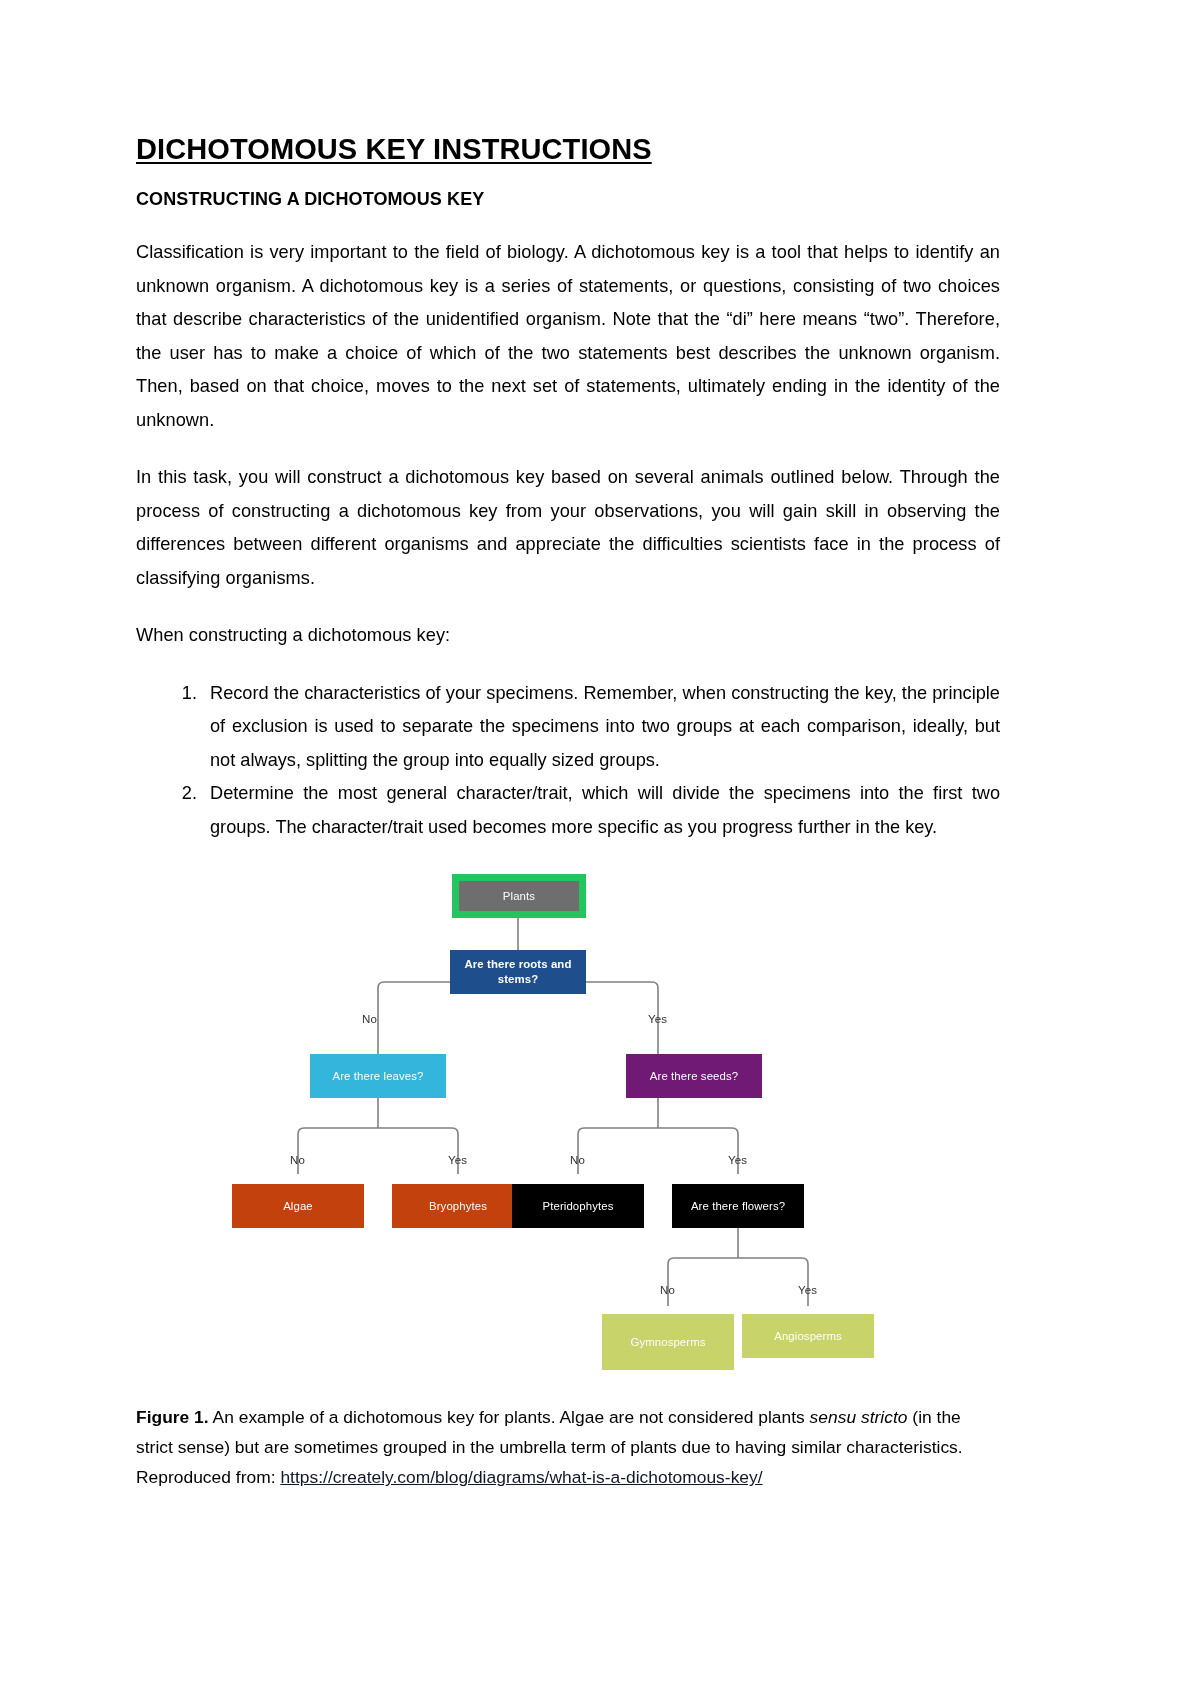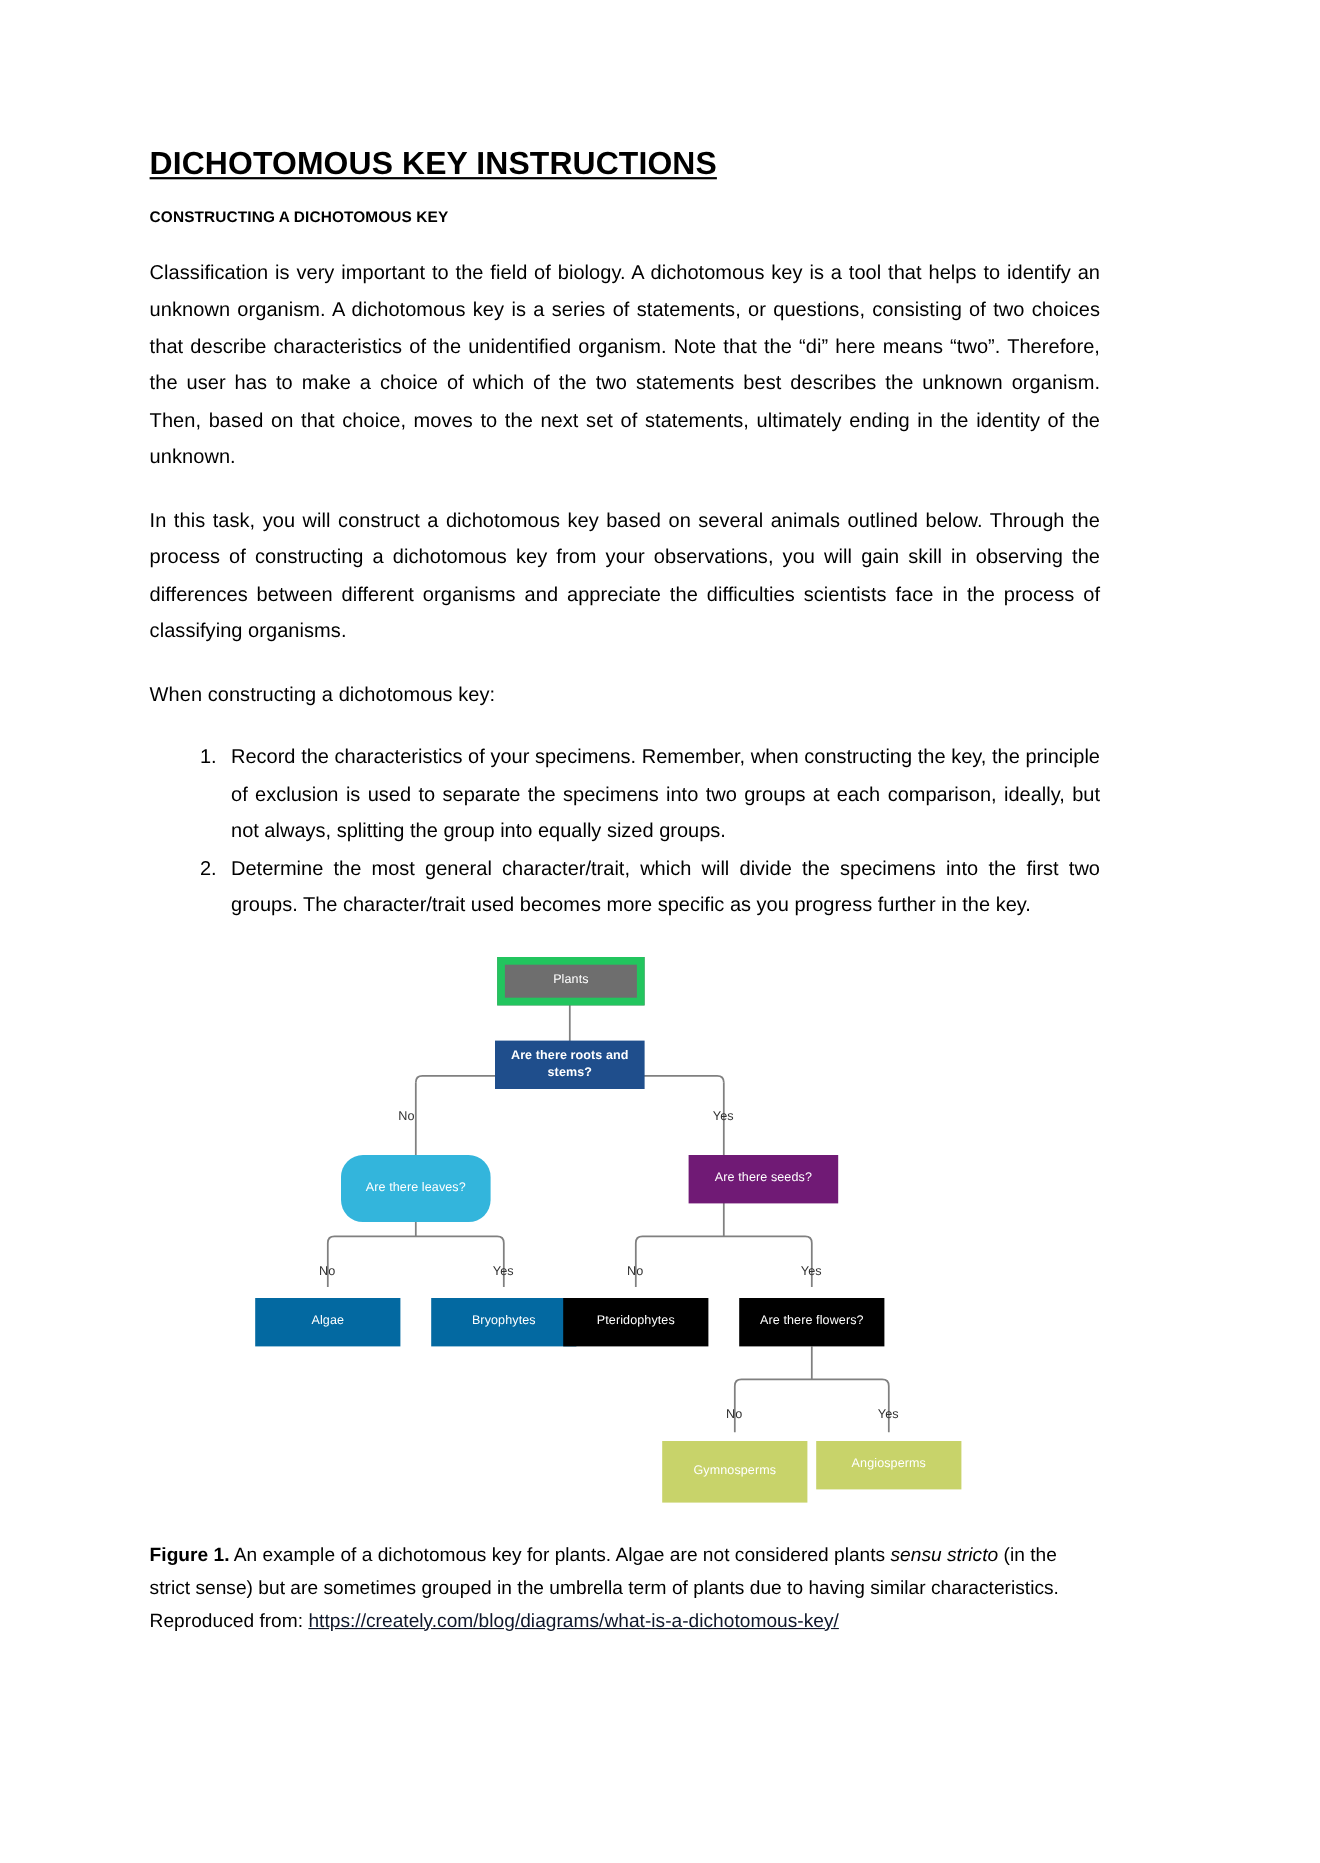--- a/index.html
+++ b/index.html
@@ -26,21 +26,21 @@
   h1.doc-title {
     font-size: 29px;
     font-weight: bold;
     letter-spacing: 0.1px;
     margin: 0 0 22px 0;
     text-decoration: underline;
     text-underline-offset: 3px;
     line-height: 1.2;
   }
   h2.doc-subtitle {
-    font-size: 14px;
+    font-size: 18px;
     font-weight: bold;
     margin: 0 0 26px 0;
     line-height: 1.2;
     letter-spacing: 0.1px;
   }
   p.body-text {
     font-size: 18.2px;
     line-height: 33.5px;
     text-align: justify;
     margin: 0 0 24px 0;
@@ -79,21 +79,21 @@
     color: #ffffff;
     font-size: 11.4px;
     line-height: 15px;
     letter-spacing: 0.1px;
     padding: 2px 4px;
   }
   .node-root     { background: #6E6E6E; border: 7px solid #22c55e; }
   .node-question { background: #1F4E8C; }
   .node-blue     { background: #33B5DC; }
   .node-green    { background: #701a75; margin-left: 36px; }
-  .node-lightblue{ background: #0369a1; }
+  .node-lightblue{ background: #c2410c; }
   .node-lightgreen{ background: #000000; }
   .node-olive    { background: #C8D36A; }
 
   .edge-label {
     position: absolute;
     font-size: 11.5px;
     color: #333333;
     letter-spacing: 0.1px;
     white-space: nowrap;
   }
@@ -169,21 +169,21 @@
       <span>Plants</span>
     </div>
 
     <div class="node node-question" style="left:330px; top:92px; width:136px; height:44px;font-weight:bold;">
       <span>Are there roots and stems?</span>
     </div>
 
     <span class="edge-label" style="left:242px; top:155px;">No</span>
     <span class="edge-label" style="left:528px; top:155px;">Yes</span>
 
-    <div class="node node-blue" style="left:190px; top:196px; width:136px; height:61px;border-radius:20px;">
+    <div class="node node-blue" style="left:190px; top:196px; width:136px; height:44px;">
       <span>Are there leaves?</span>
     </div>
 
     <div class="node node-green" style="left:470px; top:196px; width:136px; height:44px;">
       <span>Are there seeds?</span>
     </div>
 
     <span class="edge-label" style="left:170px; top:296px;">No</span>
     <span class="edge-label" style="left:328px; top:296px;">Yes</span>
     <span class="edge-label" style="left:450px; top:296px;">No</span>

